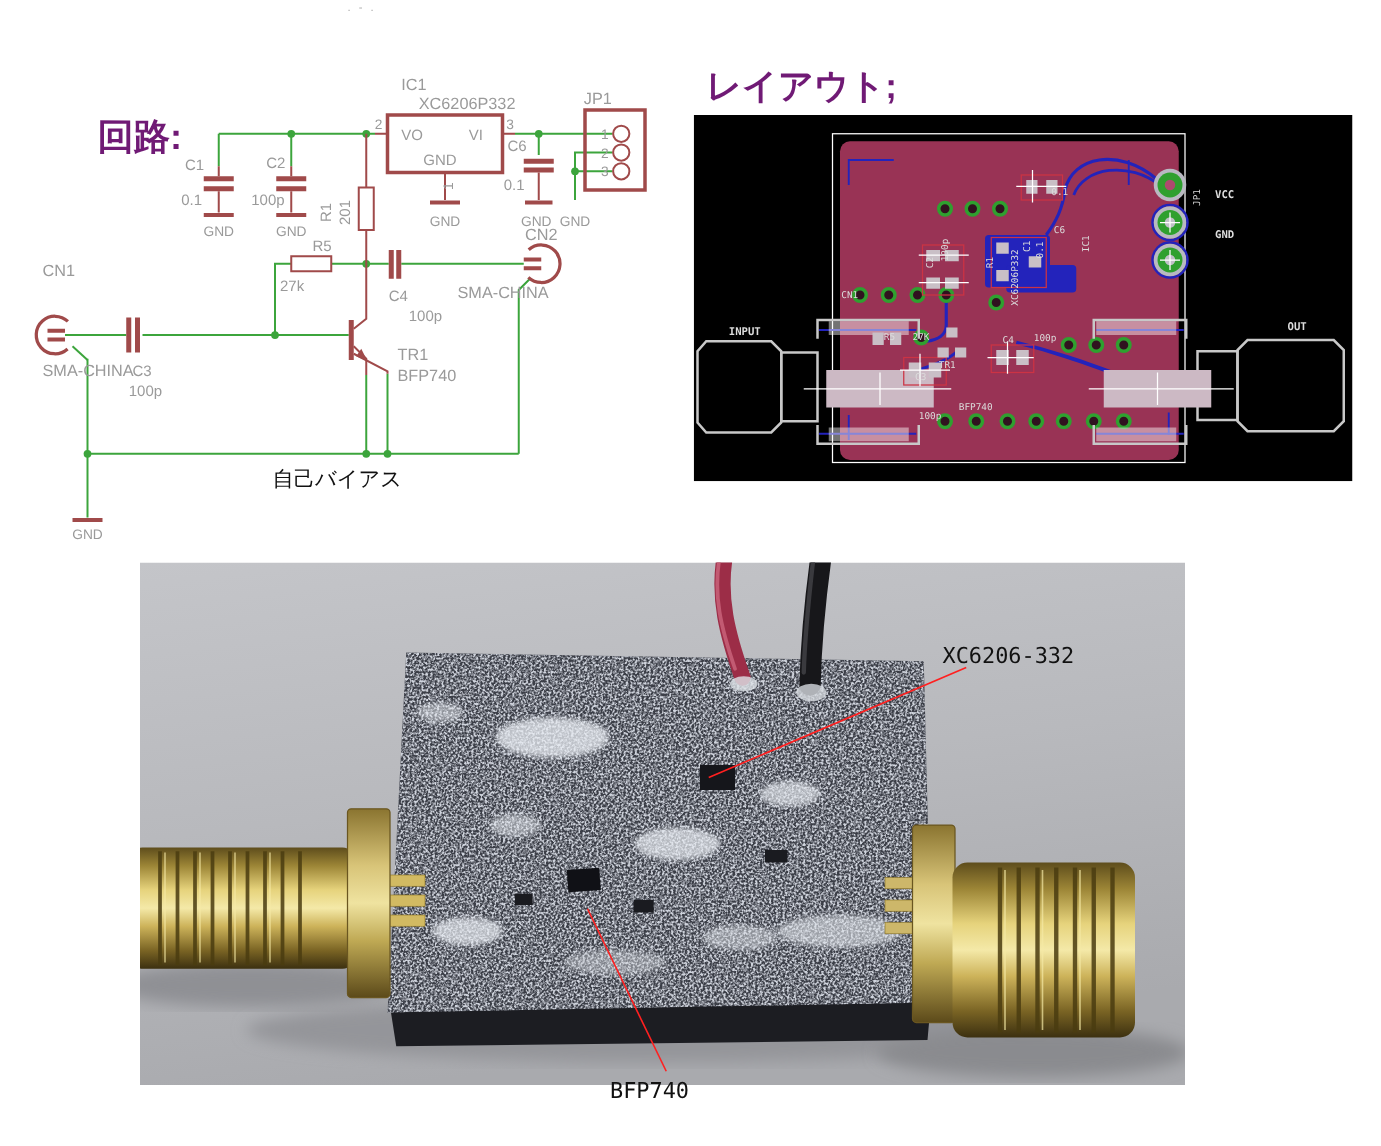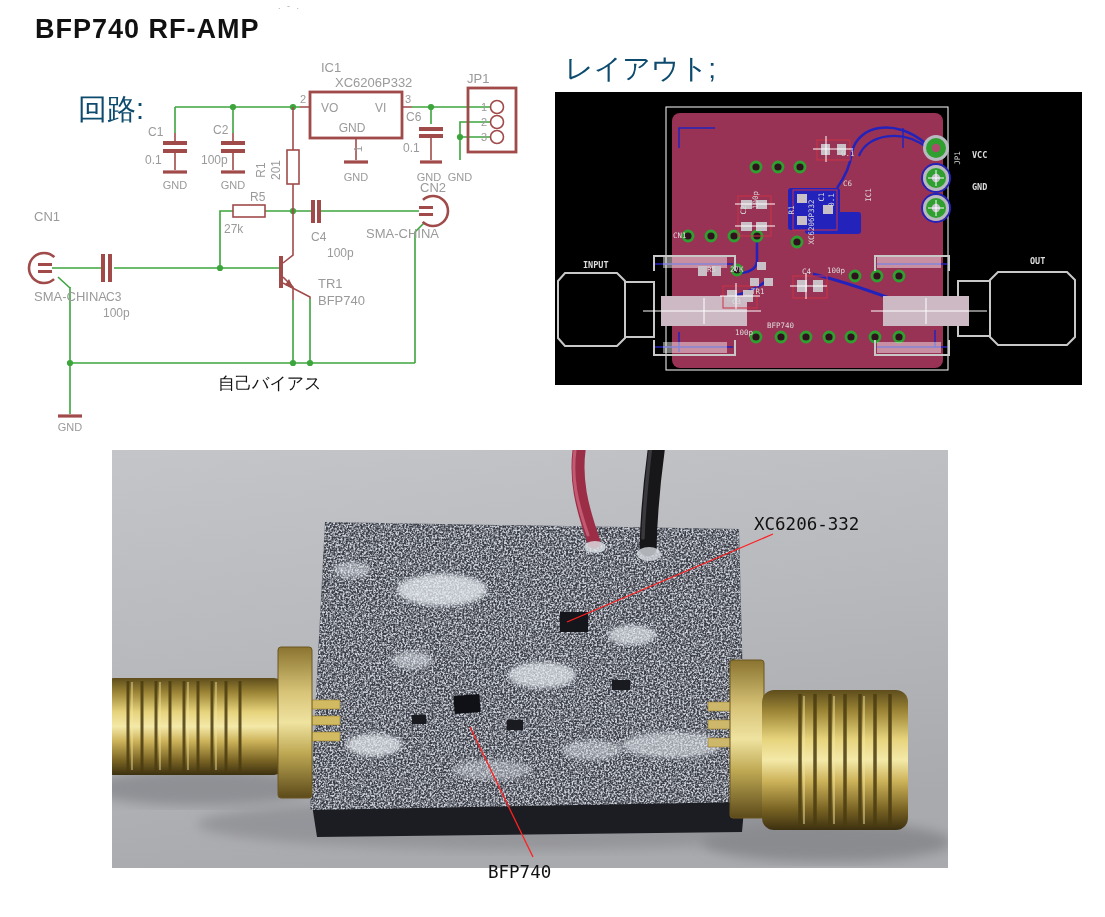--- a/index.html
+++ b/index.html
@@ -1,20 +1,20 @@
 <!DOCTYPE html>
 <html><head>
 <meta charset="utf-8">
 <style>
   html,body{margin:0;padding:0;background:#fff;}
   #root{position:relative;width:1105px;height:917px;background:#fff;overflow:hidden;
         font-family:"Liberation Sans",sans-serif;}
   .abs{position:absolute;}
   .h1{font-size:27px;font-weight:bold;color:#111;letter-spacing:1px;}
-  .h2{font-size:29px;font-weight:normal;color:#0c4a6e;}
+  .h2{font-size:29px;font-weight:bold;color:#701a75;}
   .artifact{font-size:9px;color:#aaa;letter-spacing:2px;}
   svg{position:absolute;display:block;}
   
   .w{stroke:#3ca53c;stroke-width:1.6;fill:none;}
   .jd{fill:#3ca53c;}
   .r{stroke:#a04a4a;stroke-width:1.6;fill:none;}
   .r3{stroke:#a04a4a;stroke-width:3.2;fill:none;}
   .rbox{stroke:#a04a4a;stroke-width:2.8;fill:none;}
   .rfill{fill:#a04a4a;}
   .rcomp{stroke:#a04a4a;stroke-width:1.6;fill:#fff;}
@@ -34,21 +34,20 @@
   .silkb{font-size:8.5px;font-weight:bold;}
   
   .ann{font-family:"DejaVu Sans Mono",monospace;font-size:17.5px;fill:#111;}
   .annline{stroke:#ff2020;stroke-width:1.3;fill:none;}
 </style>
 </head>
 <body>
 
 <div id="root">
 
-  <div class="abs h1" style="left:35px;top:14px;">BFP740 RF-AMP</div>
   <div class="abs artifact" style="left:278px;top:1px;">. - .</div>
   <div class="abs h2" style="left:38px;top:90px;margin-left:40px;">回路:</div>
   <div class="abs h2" style="left:565px;top:50px;font-size:28px;">レイアウト;</div>
 
   <svg class="abs" style="left:0;top:0;" width="550" height="450" viewBox="0 0 550 450">
 
     <g>
       <path class="w" d="M175,107 H300"></path>
       <path class="w" d="M175,107 V133"></path>
       <path class="w" d="M233,107 V133"></path>

